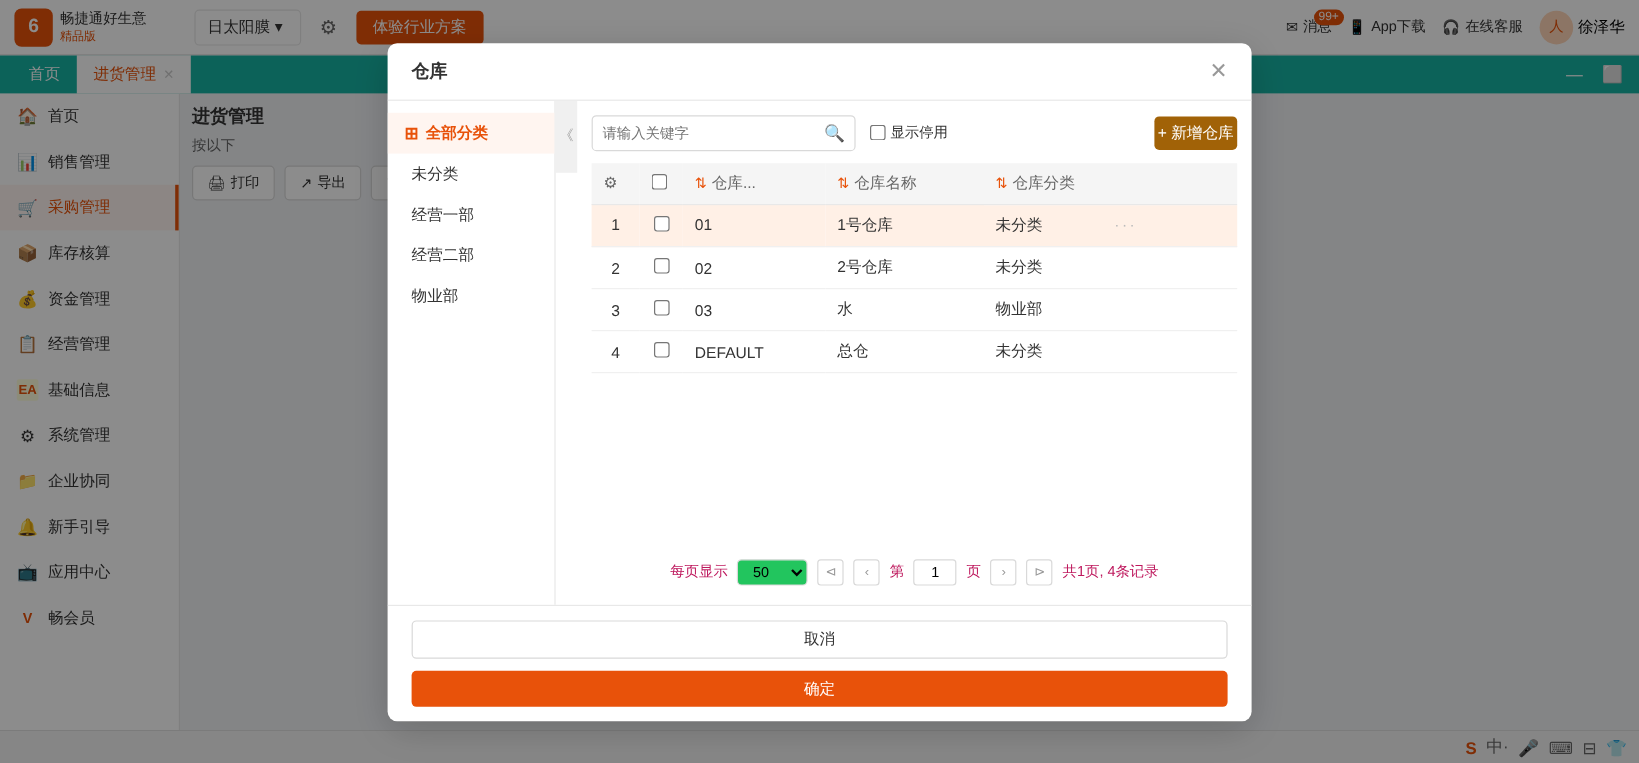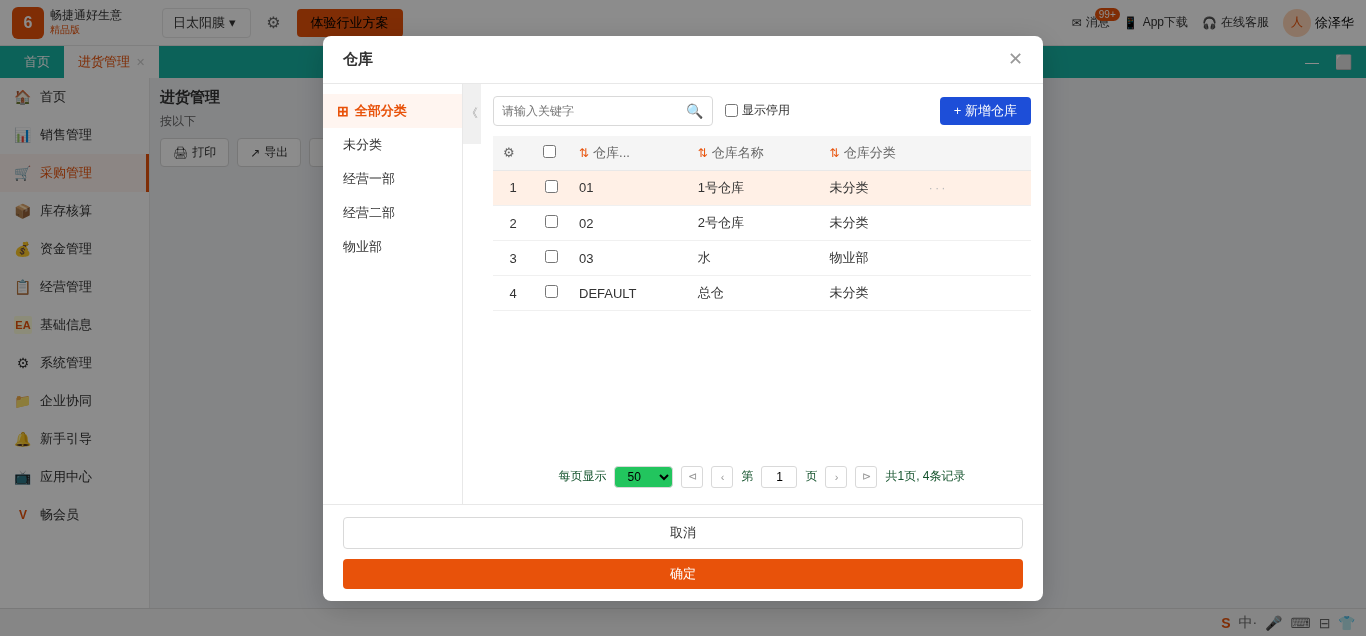--- a/index.html
+++ b/index.html
@@ -55,21 +55,21 @@
       display: flex;
       align-items: center;
       justify-content: center;
       color: #666;
       cursor: pointer;
       font-size: 16px;
       margin-right: 8px;
     }
     .trial-btn {
       background: #e8520a;
-      color: #000000;
+      color: #ffffff;
       border: none;
       border-radius: 4px;
       padding: 5px 14px;
       cursor: pointer;
       font-size: 13px;
     }
     .header-right {
       margin-left: auto;
       display: flex;
       align-items: center;
@@ -329,25 +329,25 @@
     .search-icon { color: #999; font-size: 14px; cursor: pointer; }
     .show-disabled-wrap {
       display: flex;
       align-items: center;
       gap: 4px;
       font-size: 12px;
       color: #333;
     }
     .add-btn {
       margin-left: auto;
-      background: #1d4ed8;
+      background: #a16207;
       color: #fff;
       border: none;
       border-radius: 4px;
-      padding: 5px 14px;
+      padding: 5px 3px;
       cursor: pointer;
       font-size: 13px;
       white-space: nowrap;
     }
     
     .modal-table {
       width: 100%;
       border-collapse: collapse;
       font-size: 13px;
     }
@@ -377,21 +377,21 @@
     .modal-pagination {
       display: flex;
       align-items: center;
       justify-content: center;
       gap: 8px;
       padding: 10px 0 4px 0;
       margin-top: auto;
       font-size: 12px;
       color: #333;
     }
-    .pag-label { color: #14532d; text-align: center; }
+    .pag-label { color: #be185d; text-align: center; }
     .pag-select {
       border: 1px solid #d9d9d9;
       border-radius: 4px;
       padding: 2px 8px;
       font-size: 12px;
       background: #22c55e;
     }
     .pag-btn {
       width: 22px;
       height: 22px;

